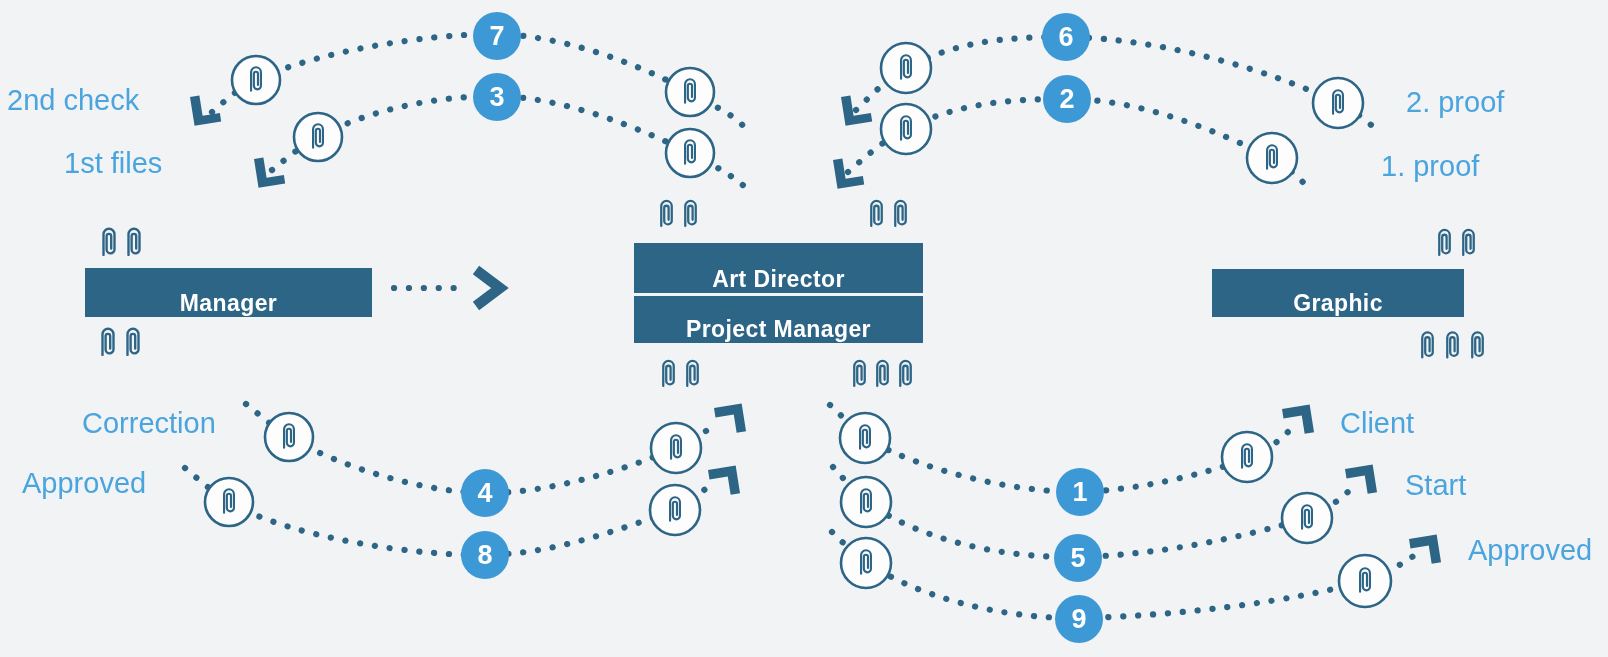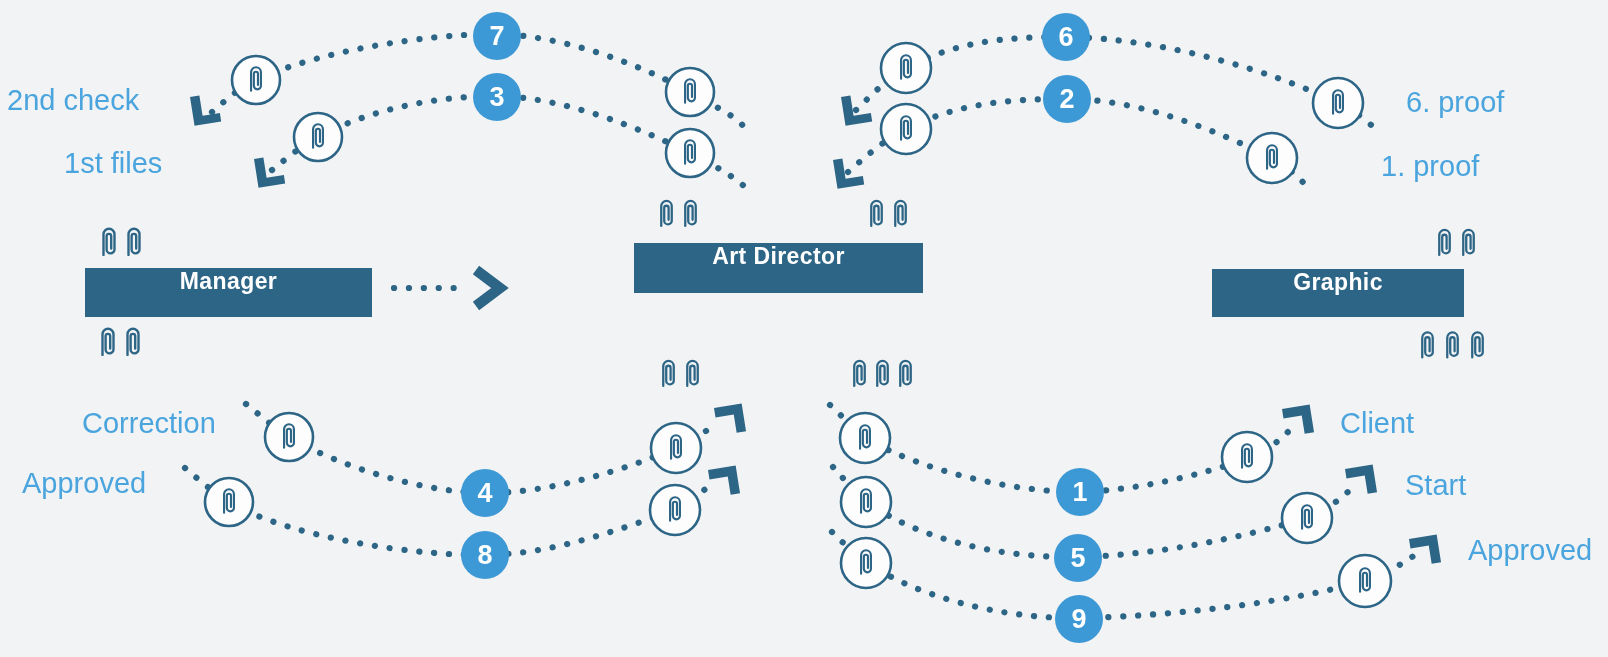--- a/index.html
+++ b/index.html
@@ -4,21 +4,21 @@
 <style>
   html,body{margin:0;padding:0;background:#eef0f1;}
   .stage{
     position:relative;width:1608px;height:657px;overflow:hidden;
     background:#f2f3f4;
     font-family:"Liberation Sans", sans-serif;
   }
   svg.decor{position:absolute;left:0;top:0;}
   .dots{fill:none;stroke:#2d6586;stroke-width:6.2;stroke-linecap:round;stroke-dasharray:0.1 14.8;}
   .entity-box{
-    position:absolute;display:flex;align-items:flex-start;justify-content:center;
+    position:absolute;display:flex;align-items:flex-end;justify-content:center;
     background:#2d6586;color:#ffffff;font-weight:bold;font-size:23px;letter-spacing:.4px;
   }
   .flow-label{
     position:absolute;color:#4aa4de;font-size:29px;font-weight:400;white-space:nowrap;line-height:1;
   }
   .step-circle{
     position:absolute;width:48px;height:48px;border-radius:50%;
     background:#3d99d5;color:#ffffff;font-weight:bold;font-size:27px;
     display:flex;align-items:center;justify-content:center;
   }
@@ -171,29 +171,32 @@
         </g>
     </g>
   </svg>
 
   <div class="entity-box" style="left:85px;top:268px;width:287px;height:49px">
     <span>Manager</span>
   </div>
   <div class="entity-box" style="left:634px;top:243px;width:289px;height:50px">
     <span>Art Director</span>
   </div>
+  <div class="entity-box" style="left:634px;top:296px;width:289px;height:47px">
+    <span>Project Manager</span>
+  </div>
   <div class="entity-box" style="left:1212px;top:269px;width:252px;height:48px">
     <span>Graphic</span>
   </div>
 
   <div class="flow-label" style="left:7px;top:86px">2nd check</div>
   <div class="flow-label" style="left:64px;top:149px">1st files</div>
   <div class="flow-label" style="left:82px;top:409px">Correction</div>
   <div class="flow-label" style="left:22px;top:469px">Approved</div>
-  <div class="flow-label" style="left:1406px;top:88px">6. proof</div>
+  <div class="flow-label" style="left:1406px;top:88px">2. proof</div>
   <div class="flow-label" style="left:1381px;top:152px">1. proof</div>
   <div class="flow-label" style="left:1340px;top:409px">Client</div>
   <div class="flow-label" style="left:1405px;top:471px">Start</div>
   <div class="flow-label" style="left:1468px;top:536px">Approved</div>
 
   <div class="step-circle" style="left:473px;top:12px">7</div>
   <div class="step-circle" style="left:473px;top:73px">3</div>
   <div class="step-circle" style="left:1042px;top:13px">6</div>
   <div class="step-circle" style="left:1043px;top:75px">2</div>
   <div class="step-circle" style="left:461px;top:469px">4</div>

